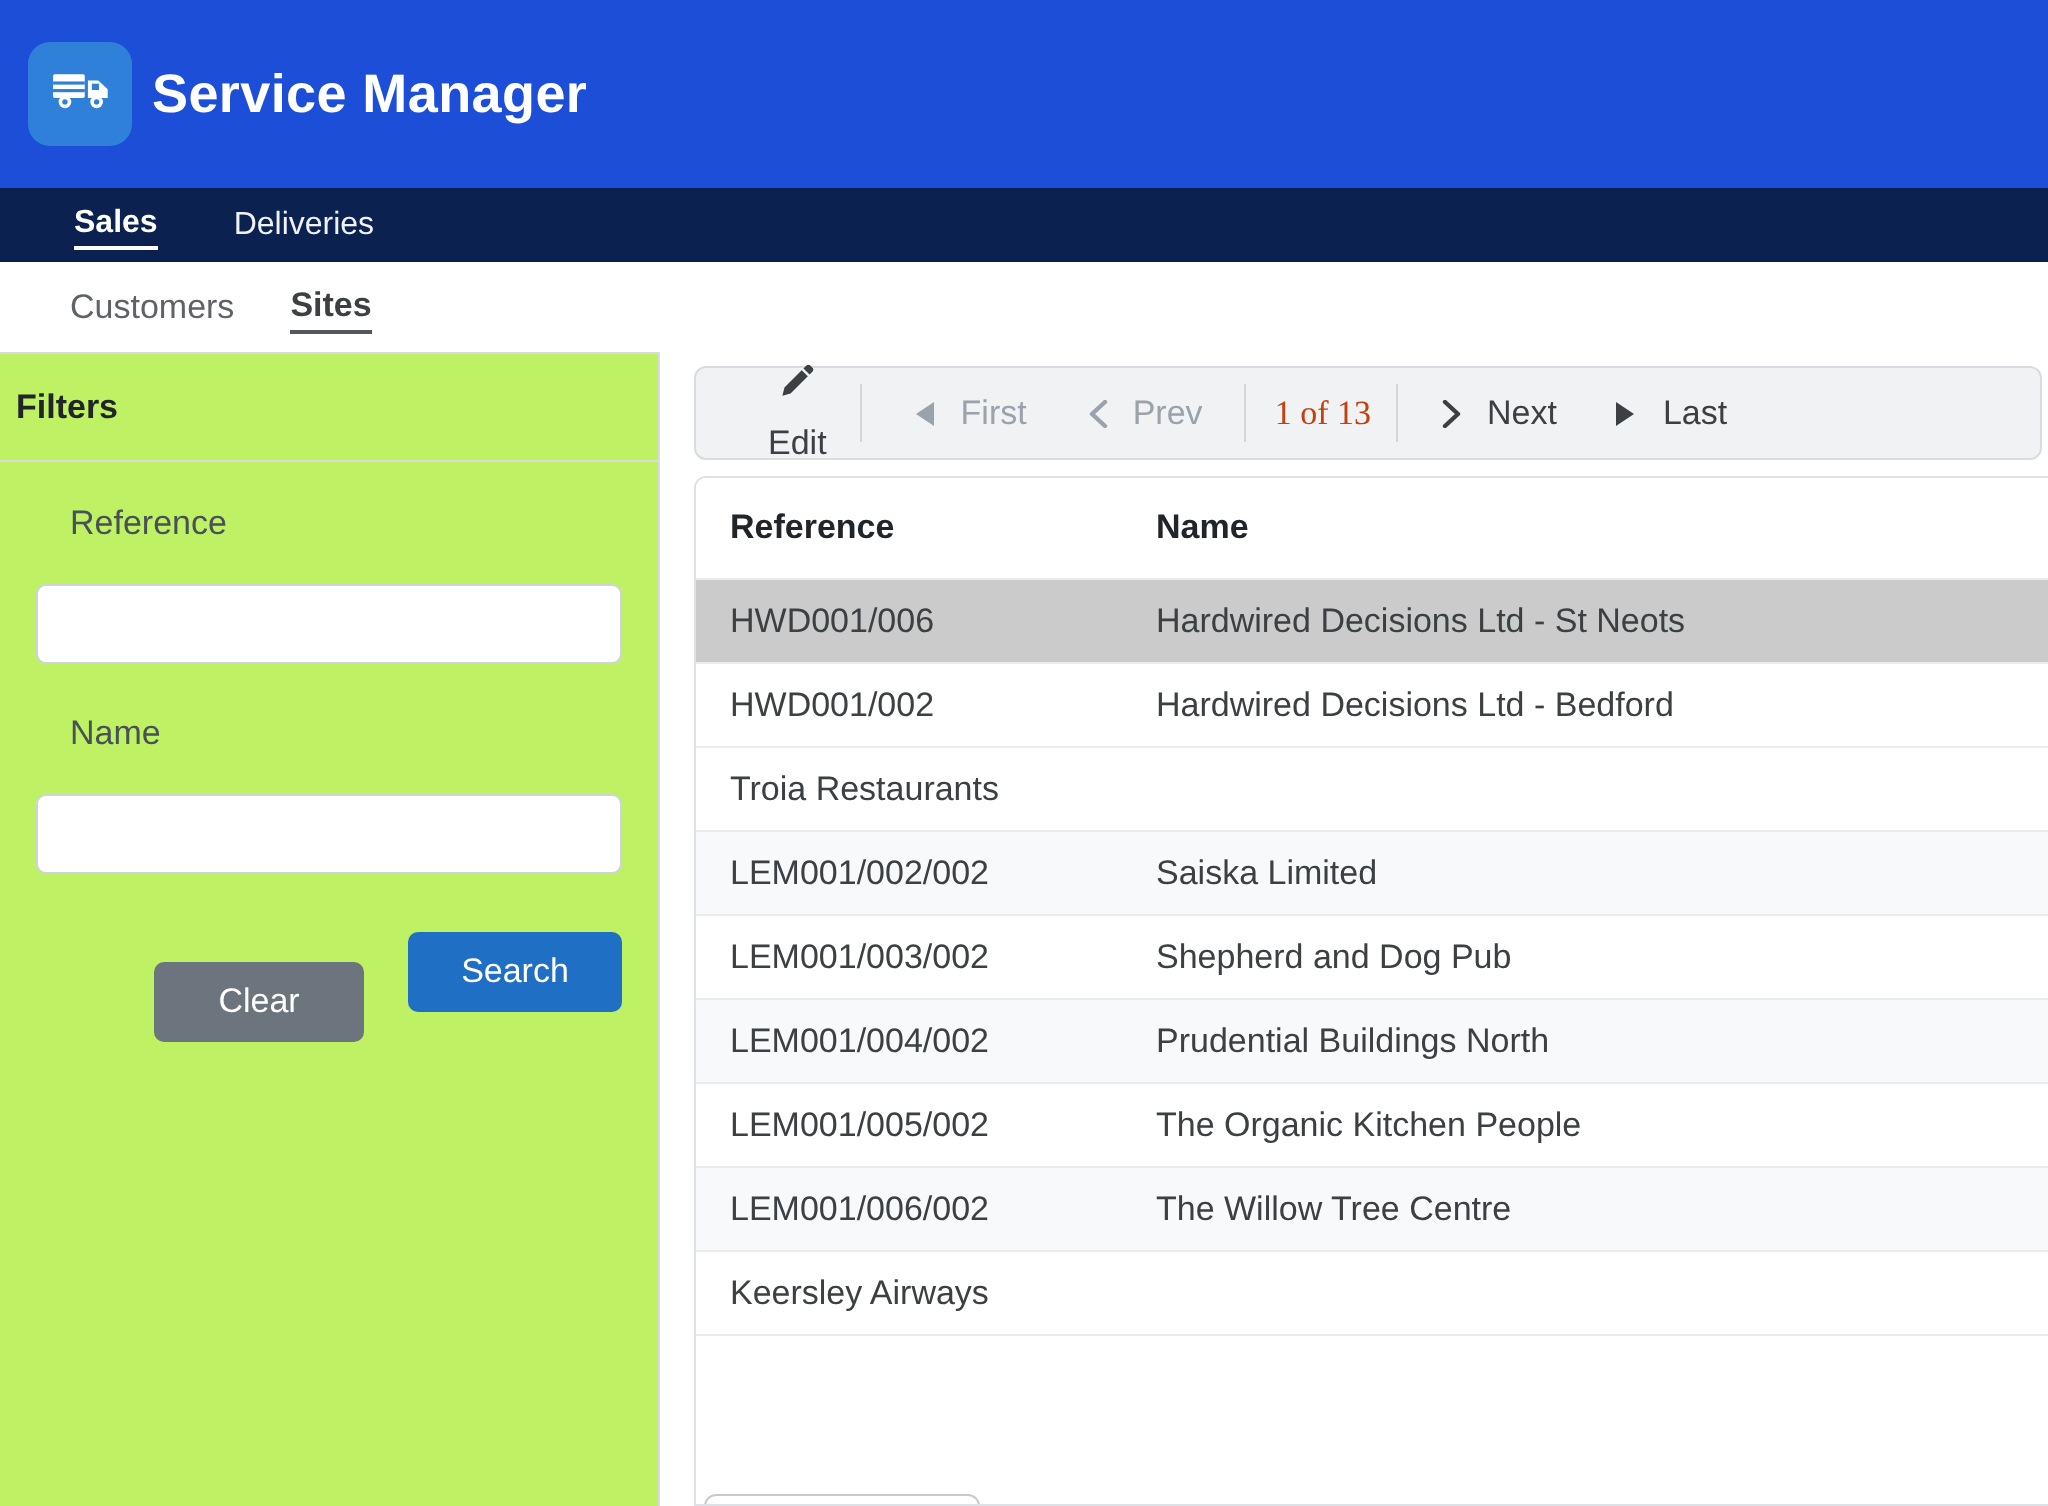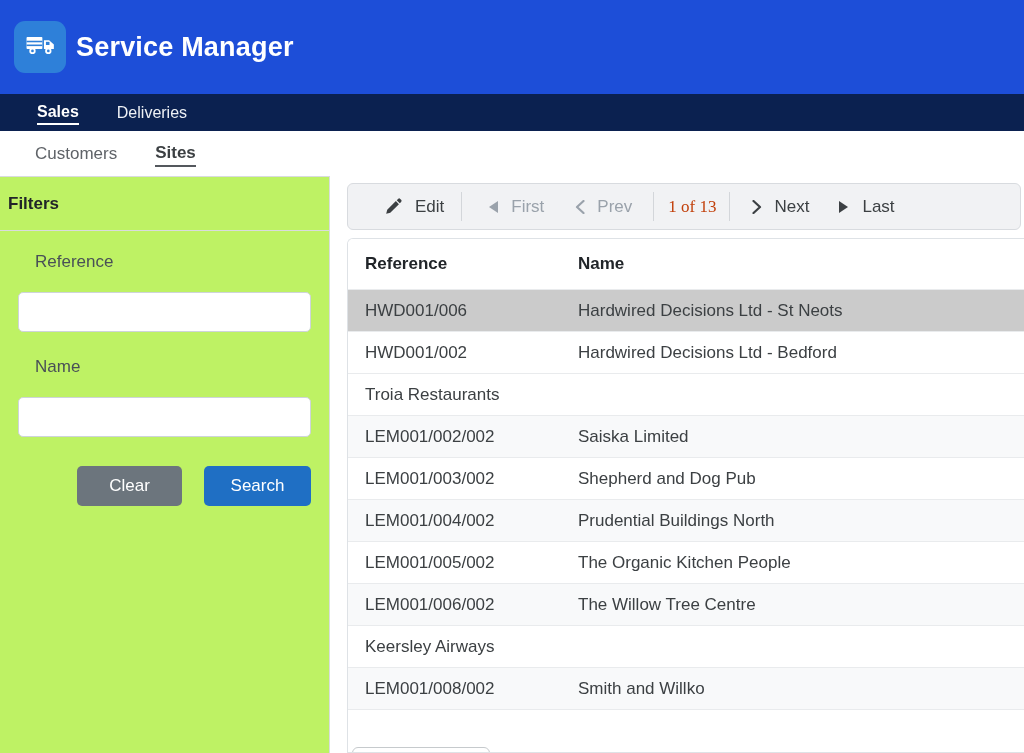--- a/index.html
+++ b/index.html
@@ -11,57 +11,57 @@
   .logo-badge { width:52px; height:52px; border-radius:11px; background:#2E80D9;
                 display:flex; align-items:center; justify-content:center; flex-shrink:0; }
   .app-title  { color:#fff; font-size:27px; font-weight:bold; margin-left:10px; letter-spacing:.2px; }
 
   
   .topnav { height:37px; background:#0B2150; display:flex; align-items:center; padding-left:37px; gap:38px; }
   .nav-item { color:#eef1f5; font-size:16px; padding:2px 0; cursor:pointer; }
   .nav-item.active { color:#fff; font-weight:bold; border-bottom:2px solid #fff; }
 
   
-  .subnav { height:45px; background:#fff; display:flex; align-items:center; padding-left:35px; gap:38px; }
+  .subnav { height:45px; background:#fff; display:flex; align-items:center; padding-left:35px; gap:28px; }
   .subnav-item { color:#5f6368; font-size:17px; padding:2px 0; cursor:pointer; }
   .subnav-item.active { color:#3c4043; font-weight:bold; border-bottom:2px solid #54585d; }
 
   
   .content { display:flex; height:577px; }
 
   
   .sidebar { width:330px; flex-shrink:0; background:#bef264;
              border-top:1px solid #d9dbde; border-right:1px solid #d9dbde; }
   .filters-header { height:54px; border-bottom:1px solid #d9dbde; display:flex; align-items:center;
                     padding-left:8px; font-size:17px; font-weight:bold; color:#212529; }
   .filters-body { padding:0 18px; }
   .f-label { display:block; margin:21px 0 0 17px; font-size:17px; color:#495057; }
   .f-label.second { margin-top:25px; }
   .f-input { display:block; width:100%; height:40px; margin-top:20px; border:1px solid #ced4da;
              border-radius:5px; font-size:16px; padding:0 10px; outline:none; background:#fff;
              font-family:"Liberation Sans", sans-serif; }
   .btn-row { display:flex; justify-content:flex-end; gap:22px; margin-top:29px; }
   .btn { height:40px; border:none; border-radius:5px; color:#fff; font-size:17px; cursor:pointer;
          font-family:"Liberation Sans", sans-serif; }
-  .btn-clear  { width:105px; background:#6C757D; }
+  .btn-clear  { width:105px; background:#6C757D;margin-top:15px; }
   .btn-search { width:107px; background:#1F6FC4; }
 
   
   .main { flex:1; position:relative; padding-left:17px; background:#fff; }
 
   
   .toolbar { margin-top:7px; width:674px; height:47px; background:#f1f2f4;
              border:1px solid #d8dbdf; border-radius:6px;
              display:flex; align-items:center; font-size:17px; color:#3c4043; }
   .tb-btn { display:flex; align-items:center; gap:12px; cursor:pointer; white-space:nowrap; }
   .tb-btn svg { display:block; }
   .tb-btn.disabled { color:#9aa2ab; cursor:default; }
   .tb-divider { width:1px; height:29px; background:#d3d6da; }
   .tb-pos { white-space:nowrap; color:#c2410c;font-family:Liberation Serif, serif; }
-  .m-edit  { margin-left:36px; }
+  .m-edit  { margin-left:36px;flex-direction:column; }
   .d1 { margin-left:17px; }
   .m-first { margin-left:25px; }
   .m-prev  { margin-left:31px; }
   .d2 { margin-left:21px; }
   .m-pos   { margin-left:14px; }
   .d3 { margin-left:13px; }
   .m-next  { margin-left:22px; }
   .m-last  { margin-left:29px; }
 
   
@@ -221,23 +221,19 @@
     <div class="t-cell">LEM001/005/002</div>
     <div class="t-cell">The Organic Kitchen People</div>
   </div>
           <div class="t-row stripe">
     <div class="t-cell">LEM001/006/002</div>
     <div class="t-cell">The Willow Tree Centre</div>
   </div>
           <div class="t-row">
     <div class="t-cell">Keersley Airways</div>
   </div>
-          <div class="t-row stripe">
-    <div class="t-cell">LEM001/008/002</div>
-    <div class="t-cell">Smith and Willko</div>
-  </div>
         </div>
       <div class="t-row cutoff"></div>
       <div class="cutoff-box"></div>
     </div>
 
   </main>
 </div>
 
 </body></html>

